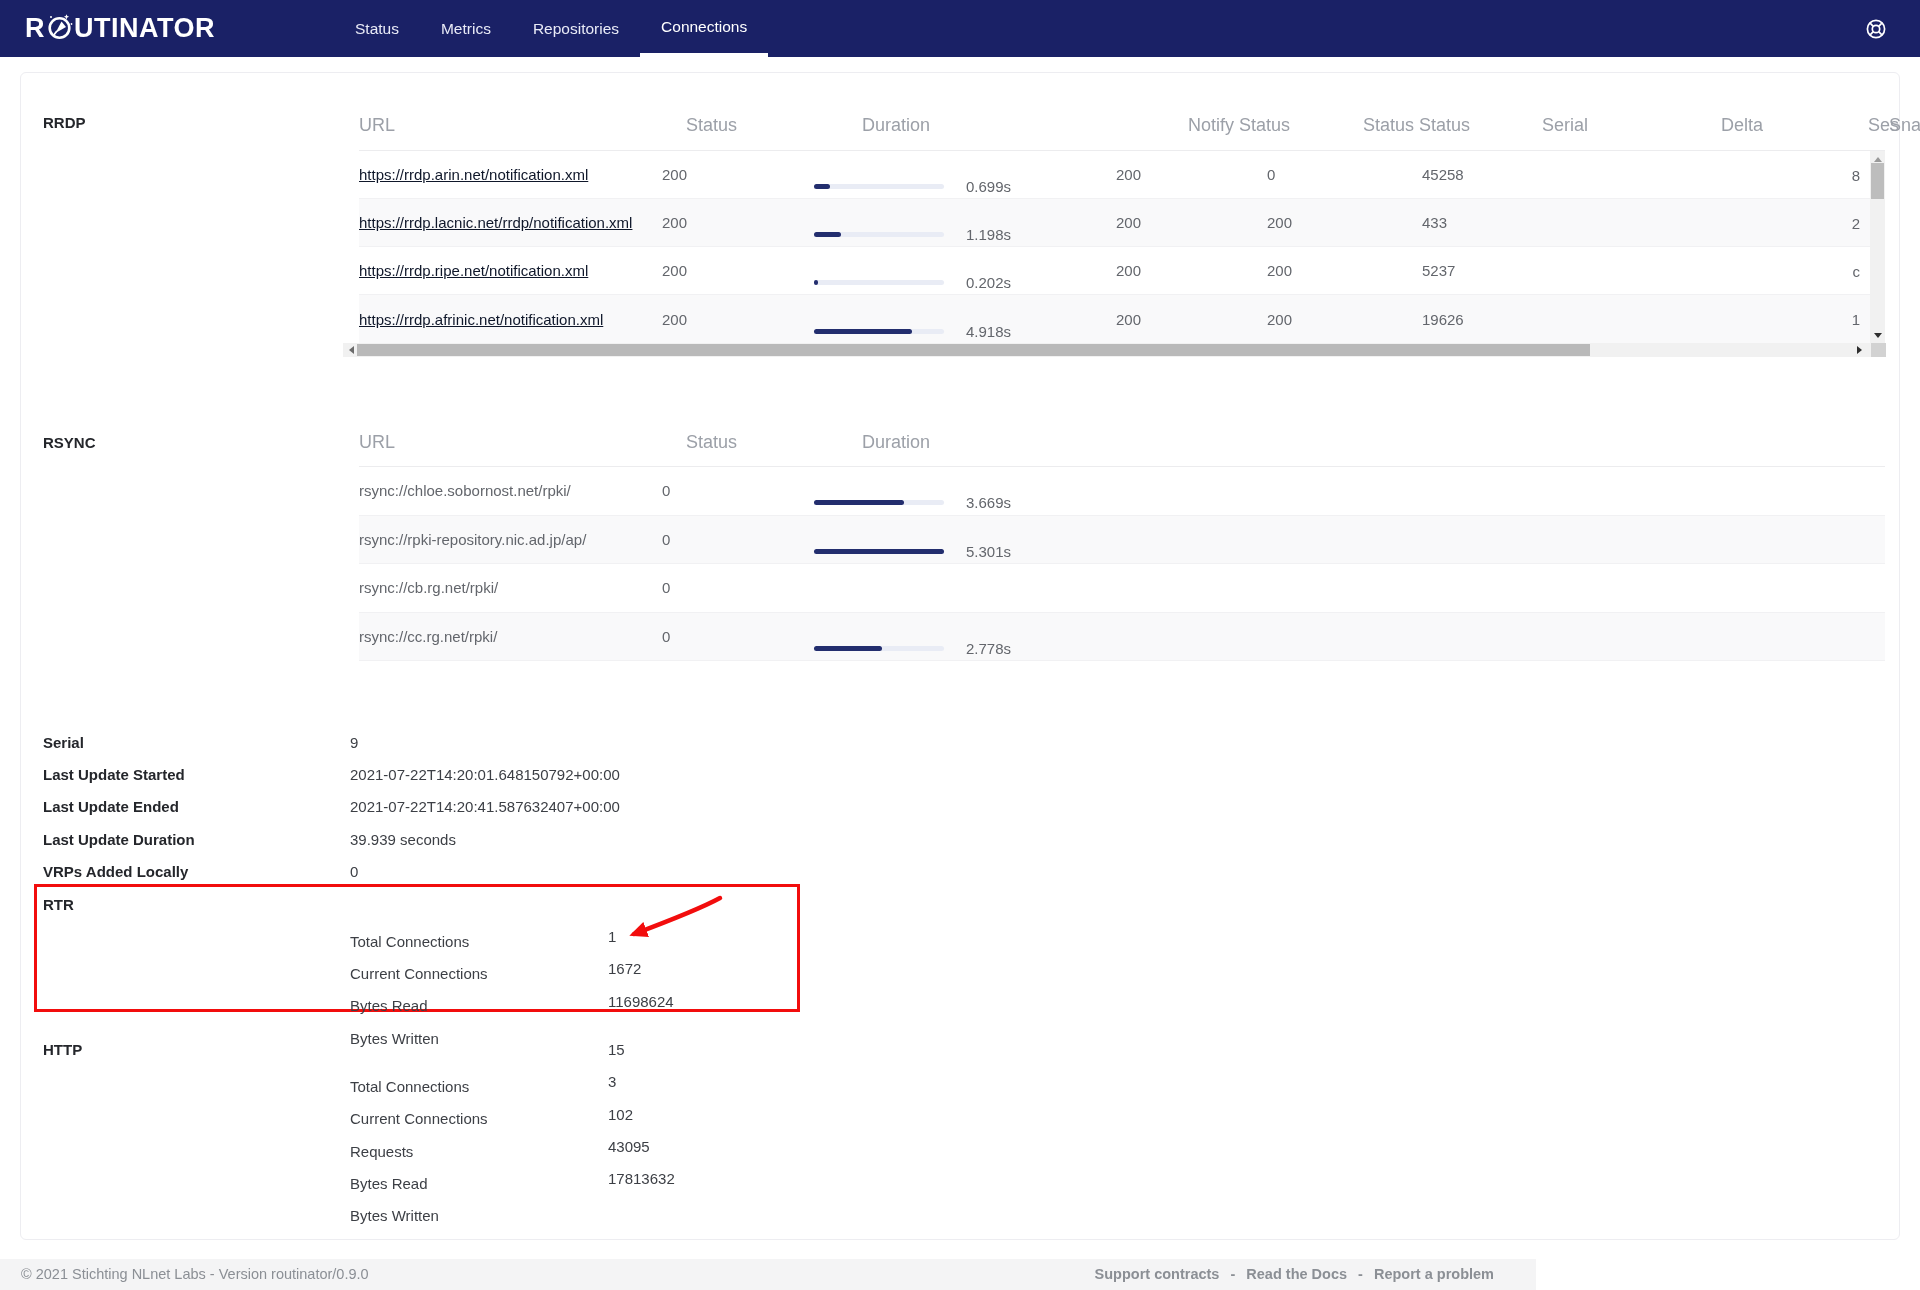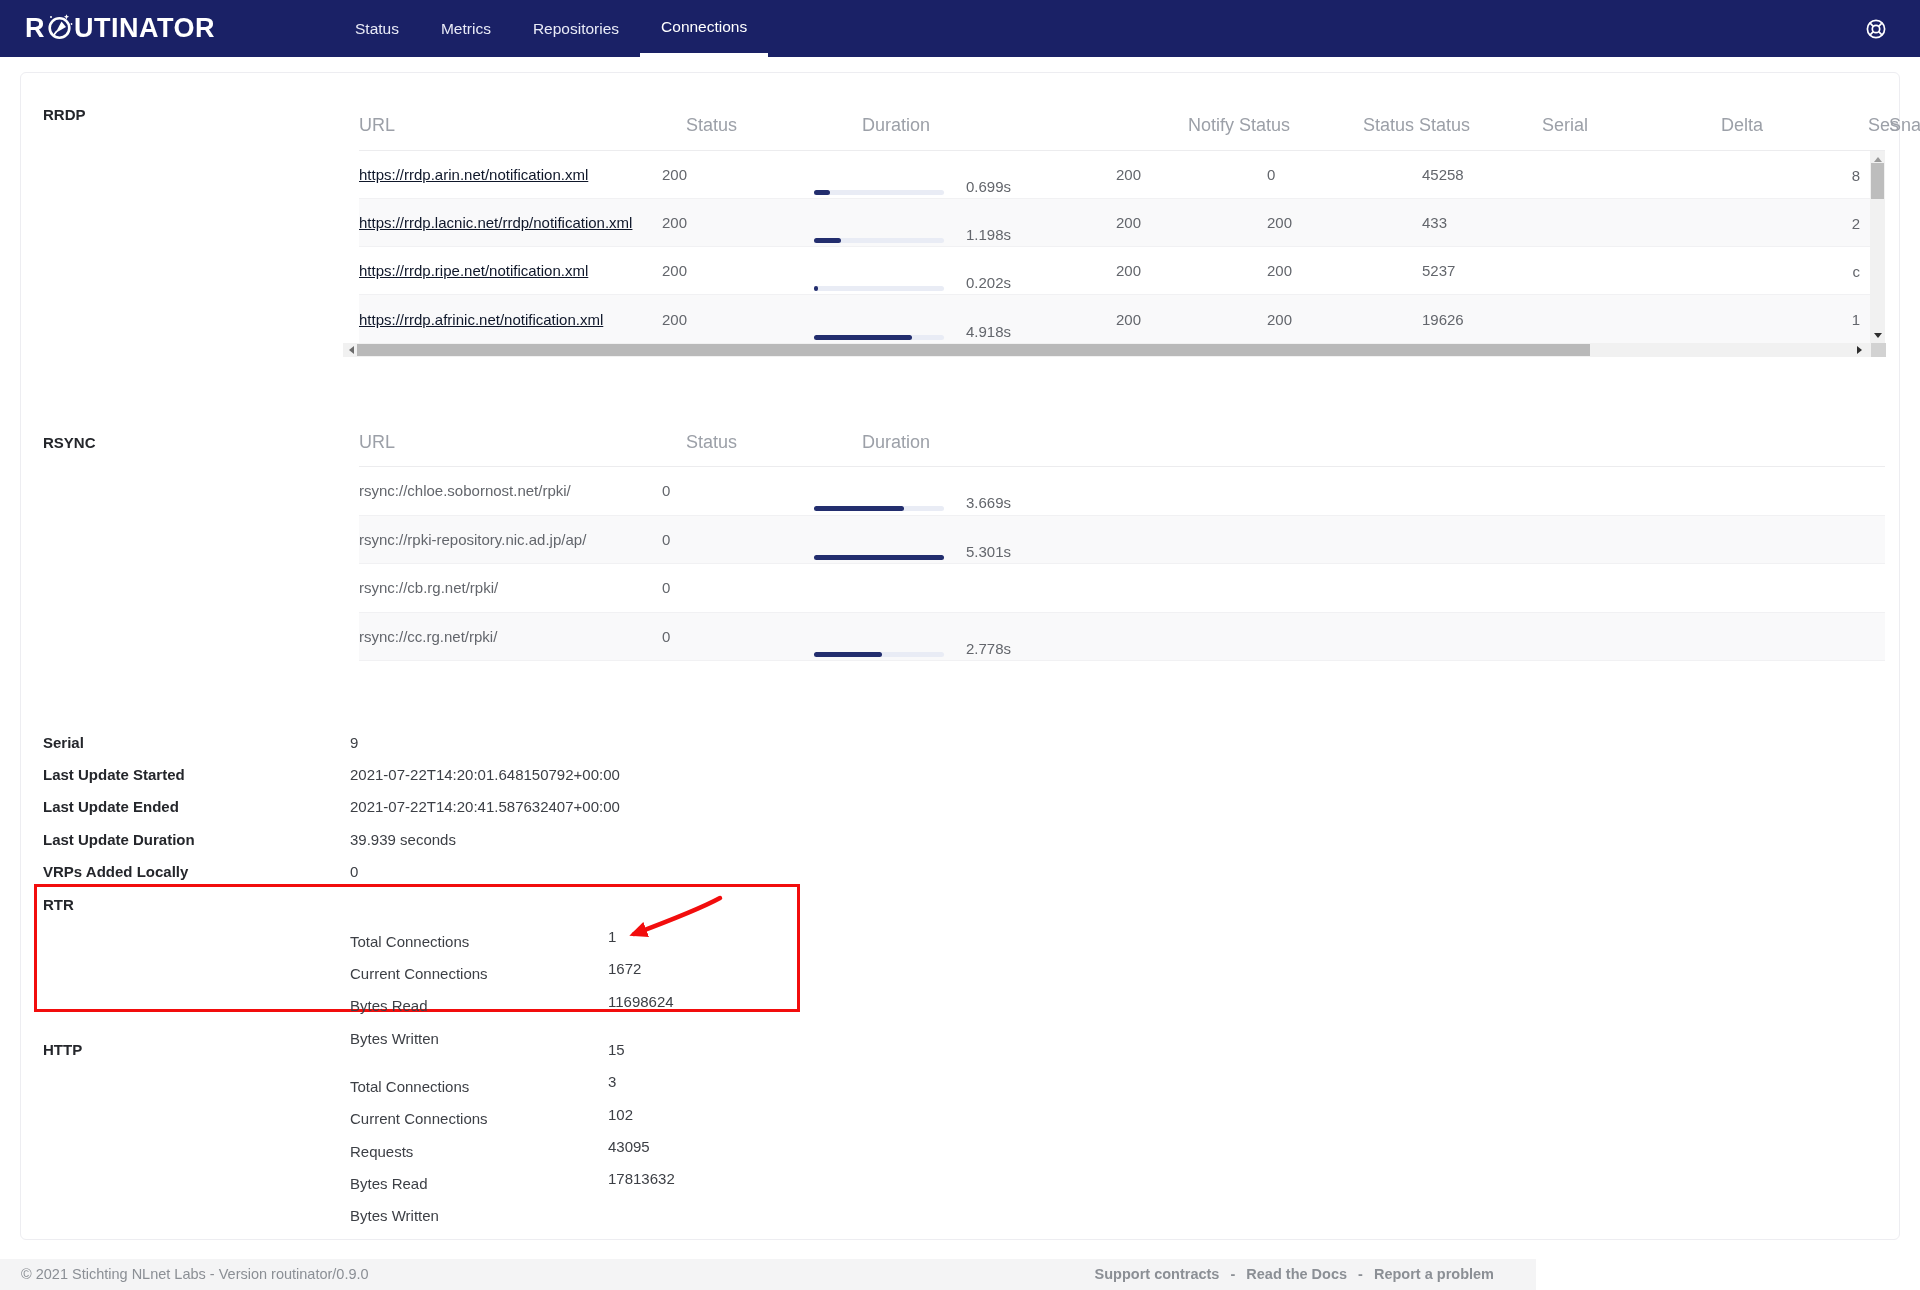--- a/index.html
+++ b/index.html
@@ -28,21 +28,21 @@
   .rrdp .thead  { height: 50px; }
   .rsync .thead { height: 48px; }
   .rrdp .thead, .rrdp .trow   { grid-template-columns: 303px 152px 302px 151px 155px 155px 144px 154px; }
   .rsync .thead, .rsync .trow { grid-template-columns: 303px 152px 1fr; }
   .trow { display: grid; align-items: center; font-size: 15px; color: #63666c; position: relative; }
   .rrdp .trow  { height: 48px; }
   .rsync .trow { height: 48.5px; }
   .trow.alt { background: #f9f9fa; }
   .trow.bordered { border-bottom: 1px solid #f1f1f3; }
   .url-link { color: #0f172a; text-decoration: underline; cursor: pointer; }
-  .duration-cell { display: flex; align-items: flex-end; margin-top: 24px; }
+  .duration-cell { display: flex; align-items: center; margin-top: 24px; }
   .bar-track { width: 130px; height: 5px; background: #e9ecf5; border-radius: 3px; margin-right: 22px; flex: none; }
   .bar-fill { display: block; height: 5px; background: #232e6e; border-radius: 3px; }
   .ses-header { position: absolute; left: 1509px; }
   .ses-partial { position: absolute; right: 25px; top: 50%; transform: translateY(-50%); }
 
   
   .vbar { position: absolute; left: 1511px; top: 50px; width: 15px; height: 192px; background: #f1f1f1; }
   .vbar .arrow { position: absolute; left: 0; width: 15px; height: 12px; display: flex; align-items: center; justify-content: center; cursor: pointer; }
   .vbar .arrow.up { top: 2px; } .vbar .arrow.down { bottom: 2px; }
   .vthumb { position: absolute; left: 1px; top: 12px; width: 13px; height: 36px; background: #bdbdbd; cursor: pointer; }
@@ -105,21 +105,21 @@
       <line x1="5.1" y1="5.1" x2="8.3" y2="8.3"></line>
       <line x1="16.9" y1="5.1" x2="13.7" y2="8.3"></line>
       <line x1="5.1" y1="16.9" x2="8.3" y2="13.7"></line>
       <line x1="16.9" y1="16.9" x2="13.7" y2="13.7"></line>
     </svg>
   </a>
 </header>
 
 <main class="card">
 
-  <div class="section-label" style="top:32px">RRDP</div>
+  <div class="section-label" style="top:40px">RRDP</div>
   <div class="table rrdp">
     <div class="thead">
       <span>URL</span>
       <span>Status</span>
       <span>Duration</span>
       <span>Notify Status</span>
       <span>Status Status</span>
       <span>Serial</span>
       <span>Delta</span>
       <span>Snapshot Reason</span>

